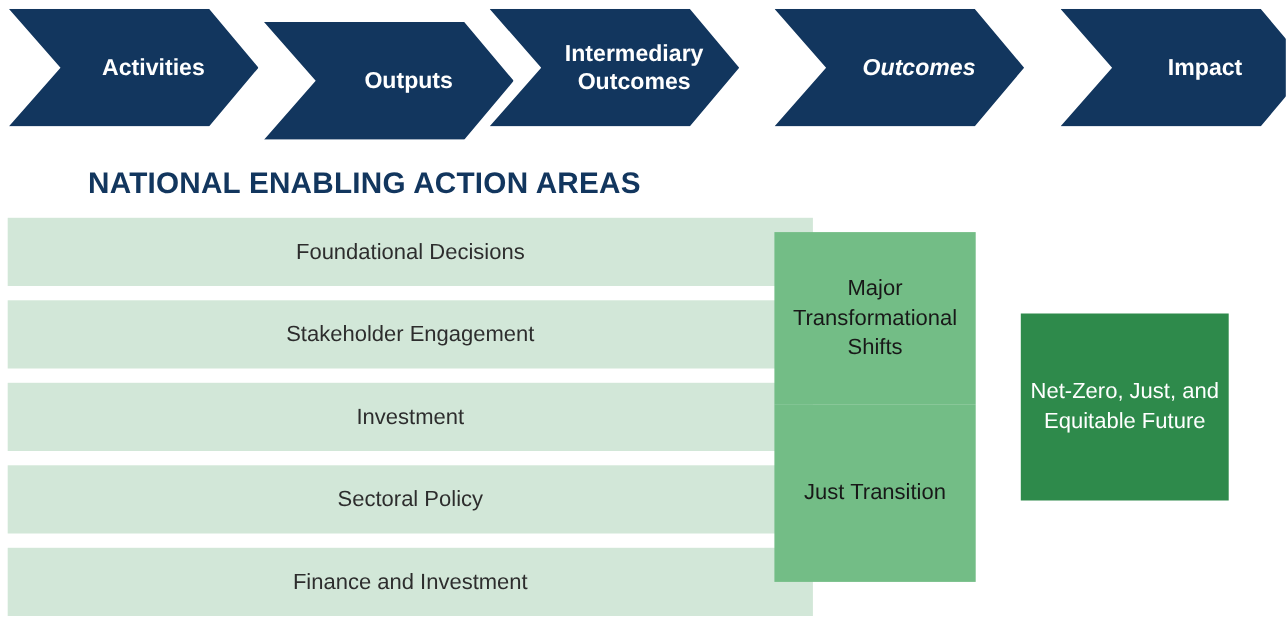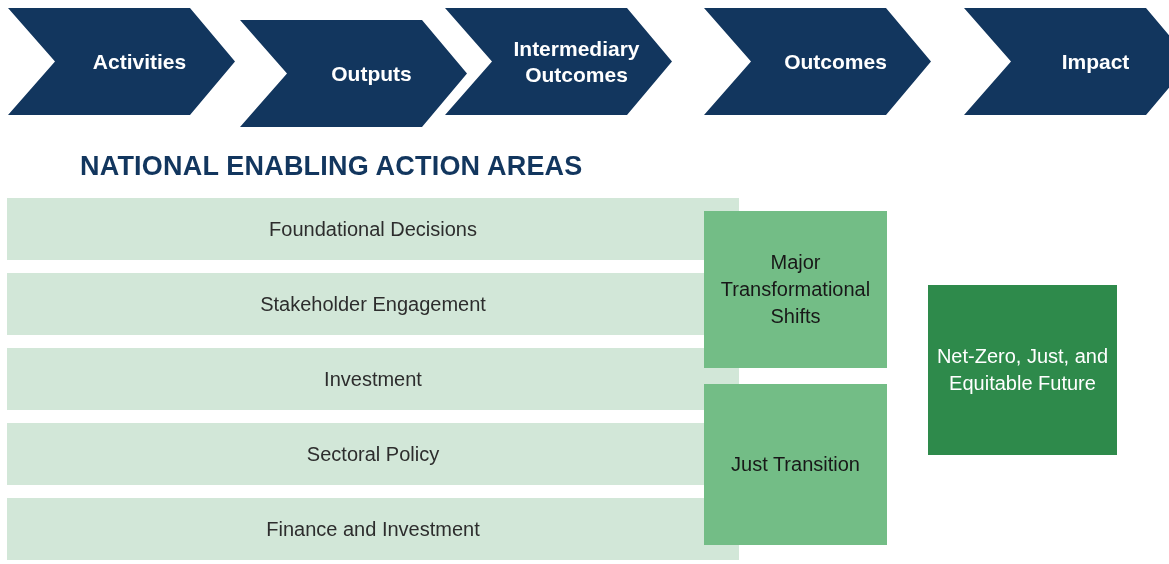--- a/index.html
+++ b/index.html
@@ -33,21 +33,21 @@
     padding-right: 16px;
     color: #ffffff;
     font-weight: 700;
     font-size: 21px;
     line-height: 1.2;
     text-align: center;
   }
   .arrow-1 { left: 8px; }
   .arrow-2 { left: 240px; margin-top: 12px; }
   .arrow-3 { left: 445px; }
-  .arrow-4 { left: 704px; }
+  .arrow-4 { left: 704px; font-style: italic; }
   .arrow-5 { left: 964px; justify-content: center; }
 
   
   .section-title {
     position: absolute;
     left: 80px;
     top: 151px;
     margin: 0;
     font-size: 27px;
     font-weight: 700;
@@ -77,21 +77,20 @@
   }
 
   
   .outcome-col {
     position: absolute;
     left: 704px;
     top: 211px;
     width: 183px;
     display: flex;
     flex-direction: column;
-    gap: 16px;
   }
   .outcome-box {
     background: #73BD86;
     display: flex;
     align-items: center;
     justify-content: center;
     text-align: center;
     font-size: 20px;
     color: #181818;
     line-height: 1.35;

